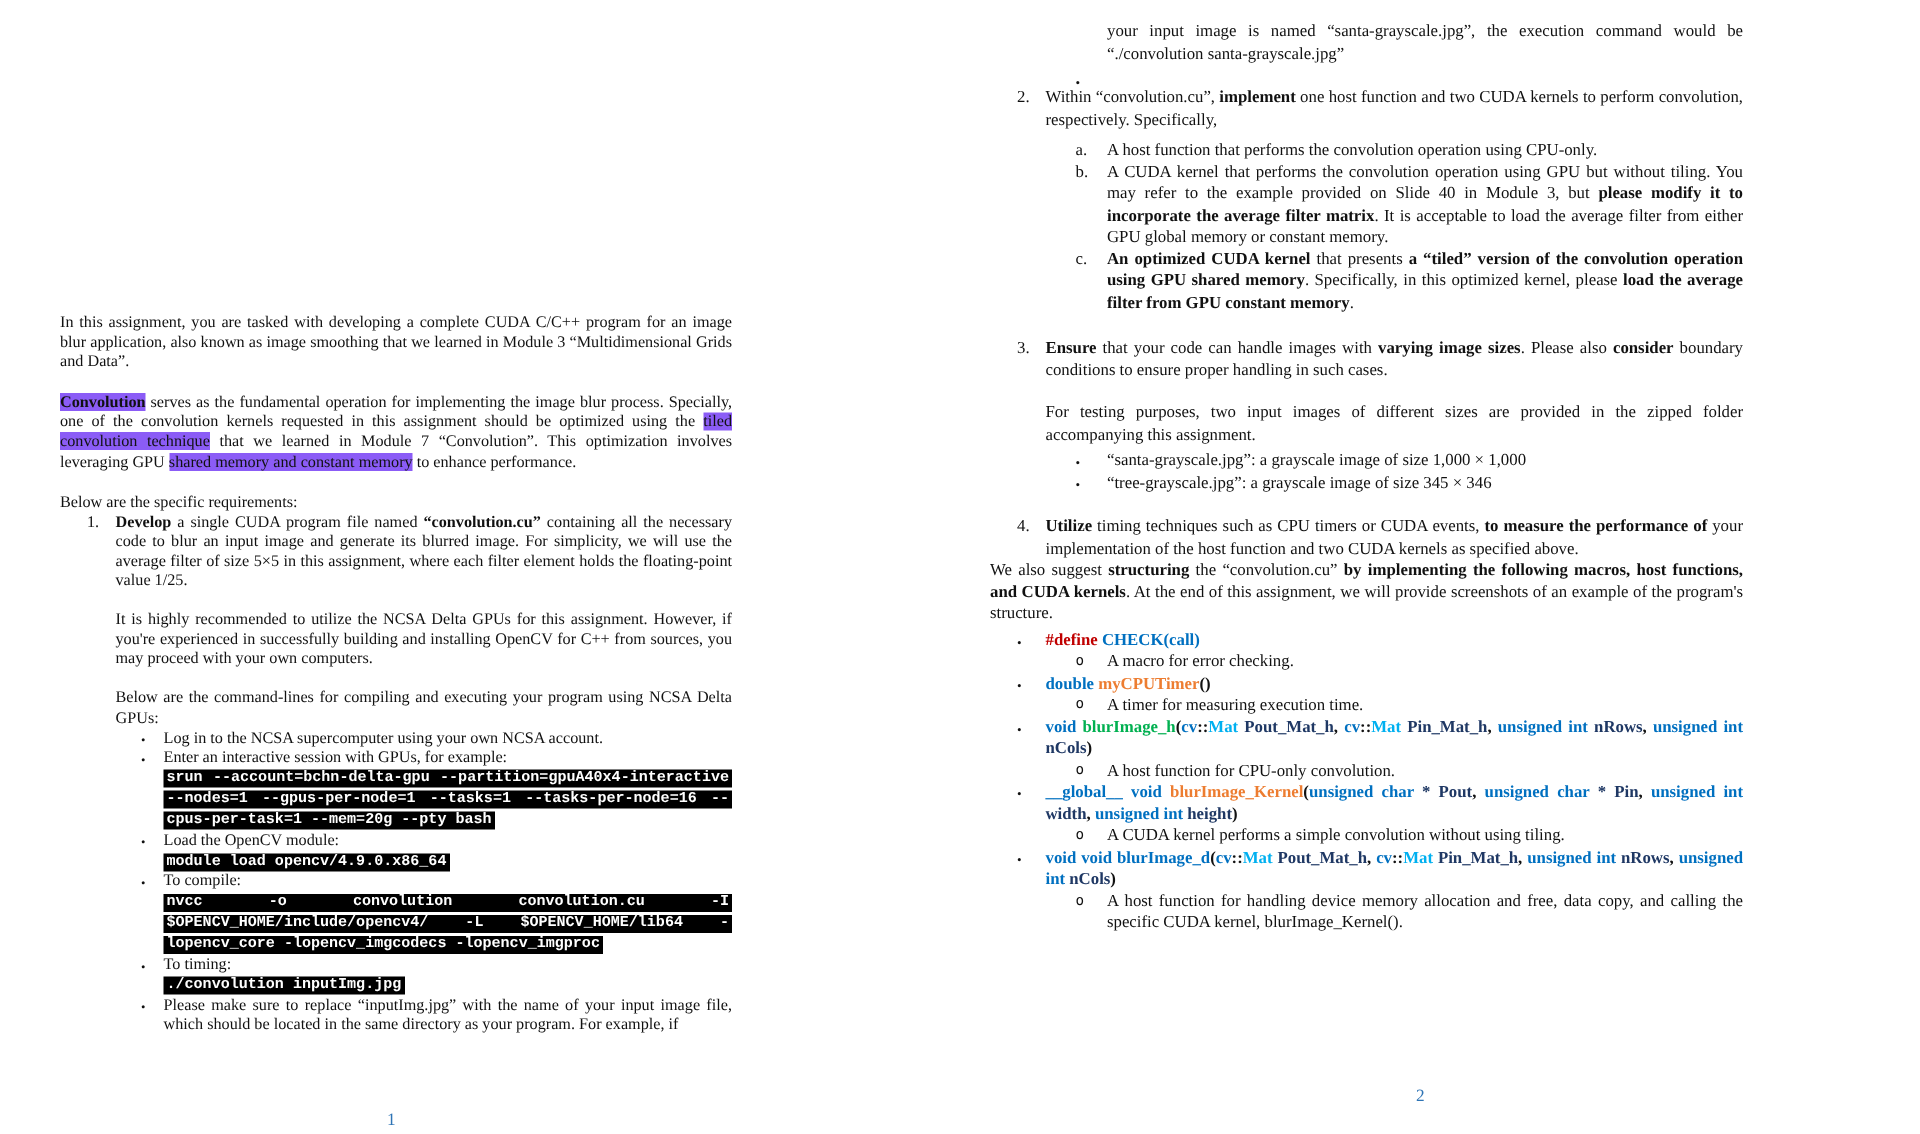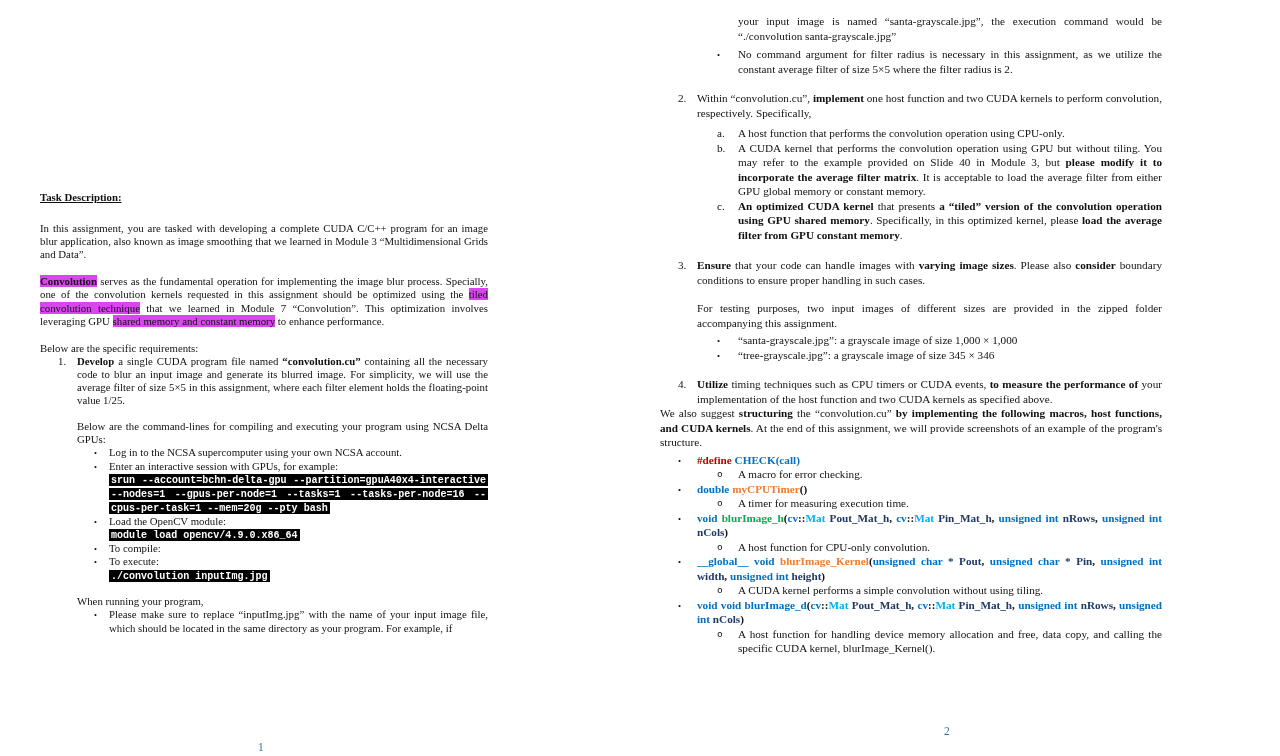--- a/index.html
+++ b/index.html
@@ -14,56 +14,56 @@
   .p2{padding-left:69px;}
   .p2r{padding-left:78px;}
   .marker{position:absolute;top:0;}
   .p1 > .marker{left:18px;}
   .p2 > .marker{left:54px;}
   .p2r > .marker{left:57px;}
   .marker.disc{font-size:0.78em;top:1px;}
   .marker.sub{font-family:"DejaVu Sans Mono",monospace;font-size:0.85em;}
   .b{font-weight:bold;}
   .u{text-decoration:underline;}
-  .hl{background:#d946ef;}
+  .hl{background:#8b5cf6;}
   .codebox{background:#000000;color:#ffffff;font-family:Liberation Mono, monospace;
            font-weight:bold;font-size:0.93em;padding:0.5px 2px;
            -webkit-box-decoration-break:clone;box-decoration-break:clone;}
   .pagenum{position:absolute;font-size:11.5px;}
 </style>
 </head>
 <body>
 
 <div class="canvas">
 
   <div class="page" id="pageL">
     <div>
-        <div class="block p0"><span class="b u">Task Description:</span></div>
         <div class="block p0" style="margin-top: 18px;"><span>In this assignment, you are tasked with developing a complete CUDA C/C++ program for an image blur application, also known as image smoothing that we learned in Module 3 “Multidimensional Grids and Data”.</span></div>
         <div class="block p0" style="margin-top: 14px;"><span class="b hl">Convolution</span><span> serves as the fundamental operation for implementing the image blur process. Specially, one of the convolution kernels requested in this assignment should be optimized using the </span><span class="hl">tiled convolution technique</span><span> that we learned in Module 7 “Convolution”. This optimization involves leveraging GPU </span><span class="hl">shared memory and constant memory</span><span> to enhance performance.</span></div>
         <div class="block p0" style="margin-top: 14px;"><span>Below are the specific requirements:</span></div>
         <div class="block p1"><span class="marker">1.</span><span class="b">Develop</span><span> a single CUDA program file named </span><span class="b">“convolution.cu”</span><span> containing all the necessary code to blur an input image and generate its blurred image. For simplicity, we will use the average filter of size 5×5 in this assignment, where each filter element holds the floating-point value 1/25.</span></div>
+        <div class="block p1" style="margin-top: 13px;"><span>It is highly recommended to utilize the NCSA Delta GPUs for this assignment. However, if you're experienced in successfully building and installing OpenCV for C++ from sources, you may proceed with your own computers.</span></div>
         <div class="block p1" style="margin-top: 13px;"><span>Below are the command-lines for compiling and executing your program using NCSA Delta GPUs:</span></div>
         <div class="block p2"><span class="marker disc">•</span><span>Log in to the NCSA supercomputer using your own NCSA account.</span></div>
         <div class="block p2"><span class="marker disc">•</span><span>Enter an interactive session with GPUs, for example:</span></div>
         <div class="block p2"><span class="codebox"><span>srun --account=bchn-delta-gpu --partition=gpuA40x4-interactive --nodes=1 --gpus-per-node=1 --tasks=1 --tasks-per-node=16 --cpus-per-task=1 --mem=20g --pty bash</span></span></div>
         <div class="block p2"><span class="marker disc">•</span><span>Load the OpenCV module:</span></div>
         <div class="block p2"><span class="codebox"><span>module load opencv/4.9.0.x86_64</span></span></div>
         <div class="block p2"><span class="marker disc">•</span><span>To compile:</span></div>
-        <div class="block p2"><span class="marker disc">•</span><span>To execute:</span></div>
+        <div class="block p2"><span class="codebox"><span>nvcc -o convolution convolution.cu -I $OPENCV_HOME/include/opencv4/ -L $OPENCV_HOME/lib64 -lopencv_core -lopencv_imgcodecs -lopencv_imgproc</span></span></div>
+        <div class="block p2"><span class="marker disc">•</span><span>To timing:</span></div>
         <div class="block p2"><span class="codebox"><span>./convolution inputImg.jpg</span></span></div>
-        <div class="block p1" style="margin-top: 13px;"><span>When running your program,</span></div>
         <div class="block p2"><span class="marker disc">•</span><span>Please make sure to replace “inputImg.jpg” with the name of your input image file, which should be located in the same directory as your program. For example, if</span></div>
       </div>
   </div>
 
   <div class="page" id="pageR">
     <div>
         <div class="block p2r"><span>your input image is named “santa-grayscale.jpg”, the execution command would be “./convolution santa-grayscale.jpg”</span></div>
-        <div class="block p2r" style="margin-top: 4px;"><span class="marker disc">•</span><span>No command argument for filter radius is necessary in this assignment, as we utilize the constant average filter of size 5×5 where the filter radius is 2.</span></div>
+        <div class="block p2r" style="margin-top: 4px;"><span class="marker disc">•</span></div>
         <div class="block p1" style="margin-top: 15px;"><span class="marker">2.</span><span>Within “convolution.cu”, </span><span class="b">implement</span><span> one host function and two CUDA kernels to perform convolution, respectively. Specifically,</span></div>
         <div class="block p2r" style="margin-top: 6px;"><span class="marker">a.</span><span>A host function that performs the convolution operation using CPU-only.</span></div>
         <div class="block p2r"><span class="marker">b.</span><span>A CUDA kernel that performs the convolution operation using GPU but without tiling. You may refer to the example provided on Slide 40 in Module 3, but </span><span class="b">please modify it to incorporate the average filter matrix</span><span>. It is acceptable to load the average filter from either GPU global memory or constant memory.</span></div>
         <div class="block p2r"><span class="marker">c.</span><span class="b">An optimized CUDA kernel</span><span> that presents </span><span class="b">a “tiled” version of the convolution operation using GPU shared memory</span><span>. Specifically, in this optimized kernel, please </span><span class="b">load the average filter from GPU constant memory</span><span>.</span></div>
         <div class="block p1" style="margin-top: 16px;"><span class="marker">3.</span><span class="b">Ensure</span><span> that your code can handle images with </span><span class="b">varying image sizes</span><span>. Please also </span><span class="b">consider</span><span> boundary conditions to ensure proper handling in such cases.</span></div>
         <div class="block p1" style="margin-top: 14px;"><span>For testing purposes, two input images of different sizes are provided in the zipped folder accompanying this assignment.</span></div>
         <div class="block p2r" style="margin-top: 3px;"><span class="marker disc">•</span><span>“santa-grayscale.jpg”: a grayscale image of size 1,000 × 1,000</span></div>
         <div class="block p2r"><span class="marker disc">•</span><span>“tree-grayscale.jpg”: a grayscale image of size 345 × 346</span></div>
         <div class="block p1" style="margin-top: 15px;"><span class="marker">4.</span><span class="b">Utilize</span><span> timing techniques such as CPU timers or CUDA events, </span><span class="b">to measure the performance of</span><span> your implementation of the host function and two CUDA kernels as specified above.</span></div>
         <div class="block p0" style=""><span>We also suggest </span><span class="b">structuring</span><span> the “convolution.cu” </span><span class="b">by implementing the following macros, host functions, and CUDA kernels</span><span>. At the end of this assignment, we will provide screenshots of an example of the program's structure.</span></div>

